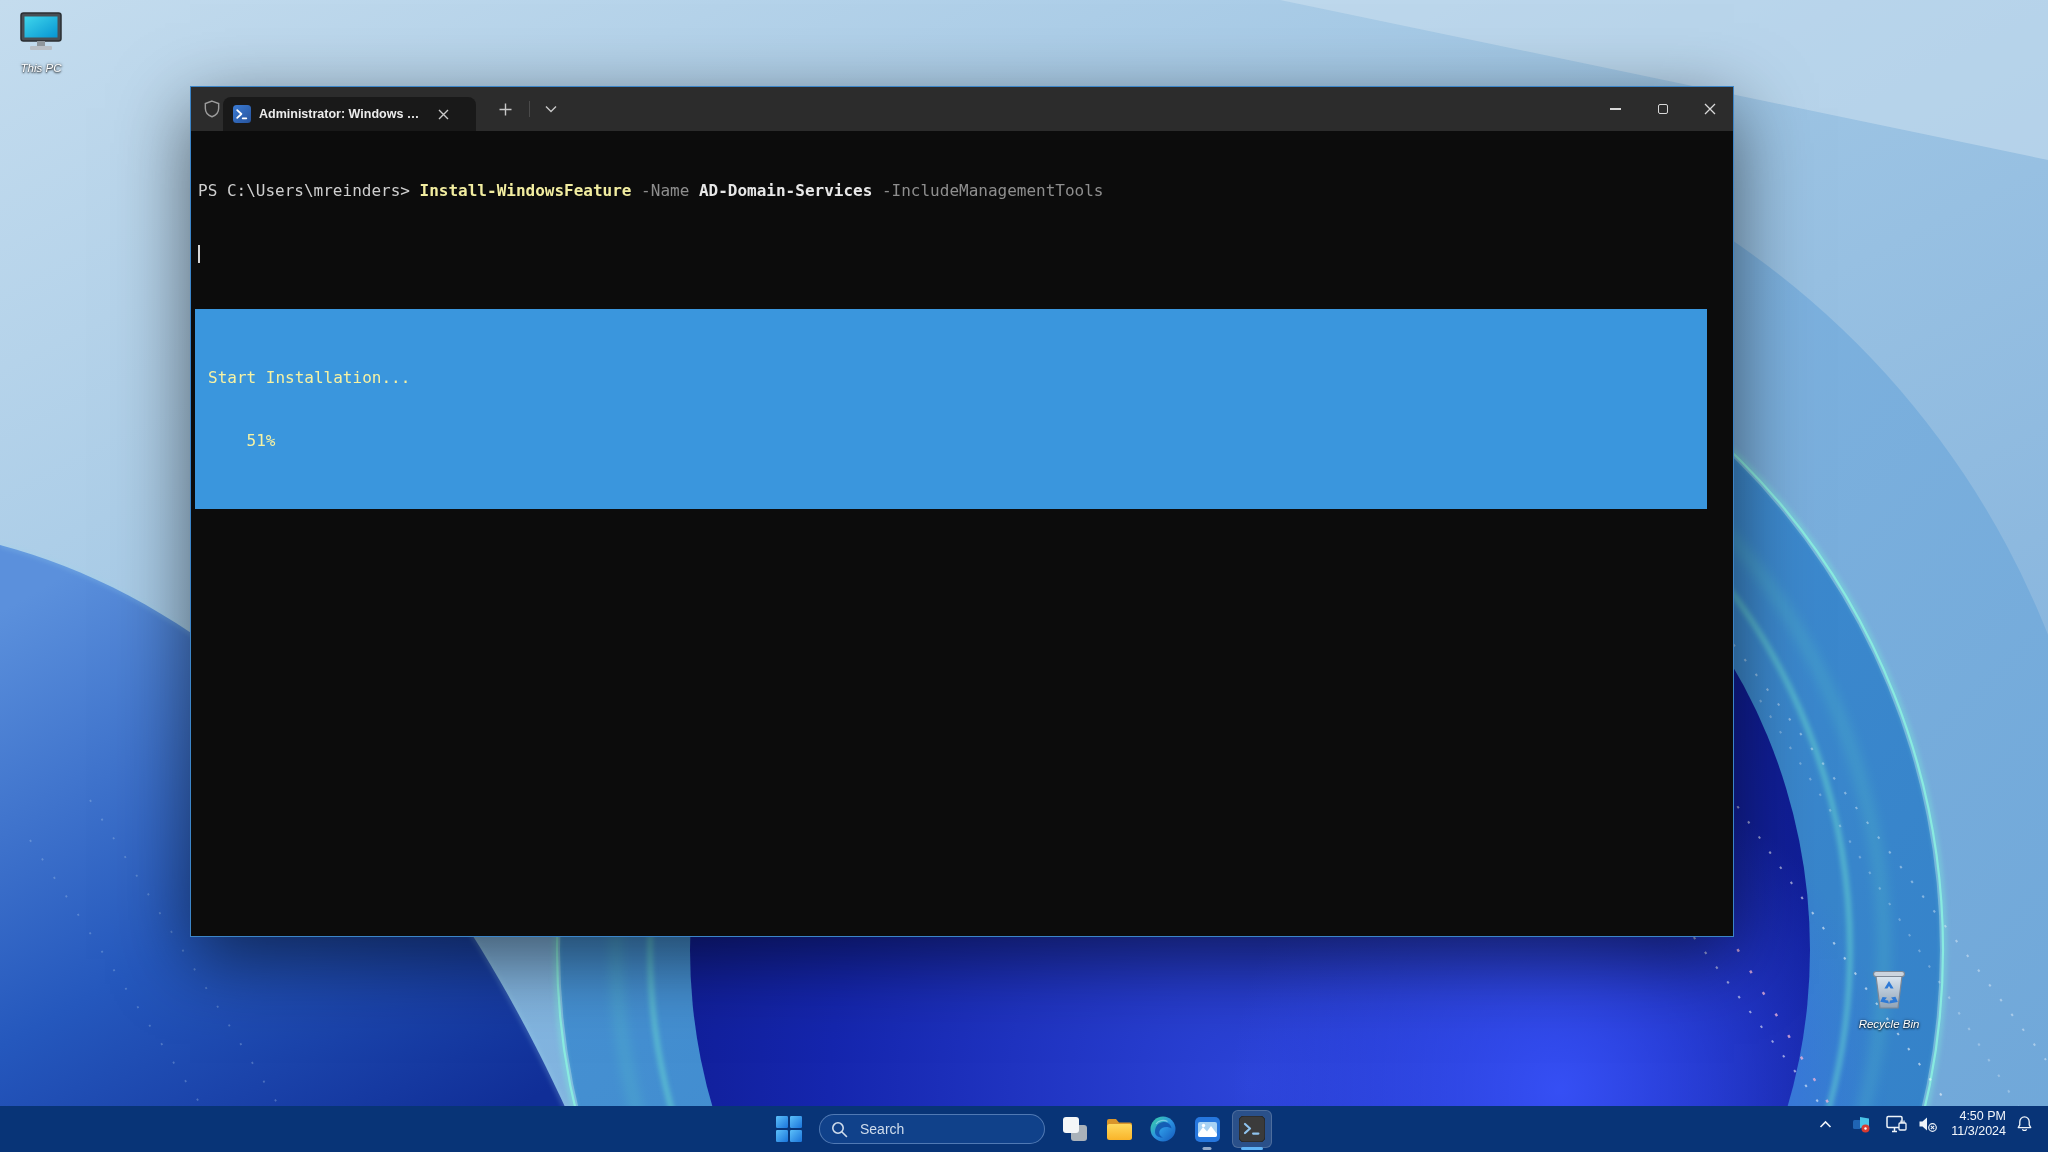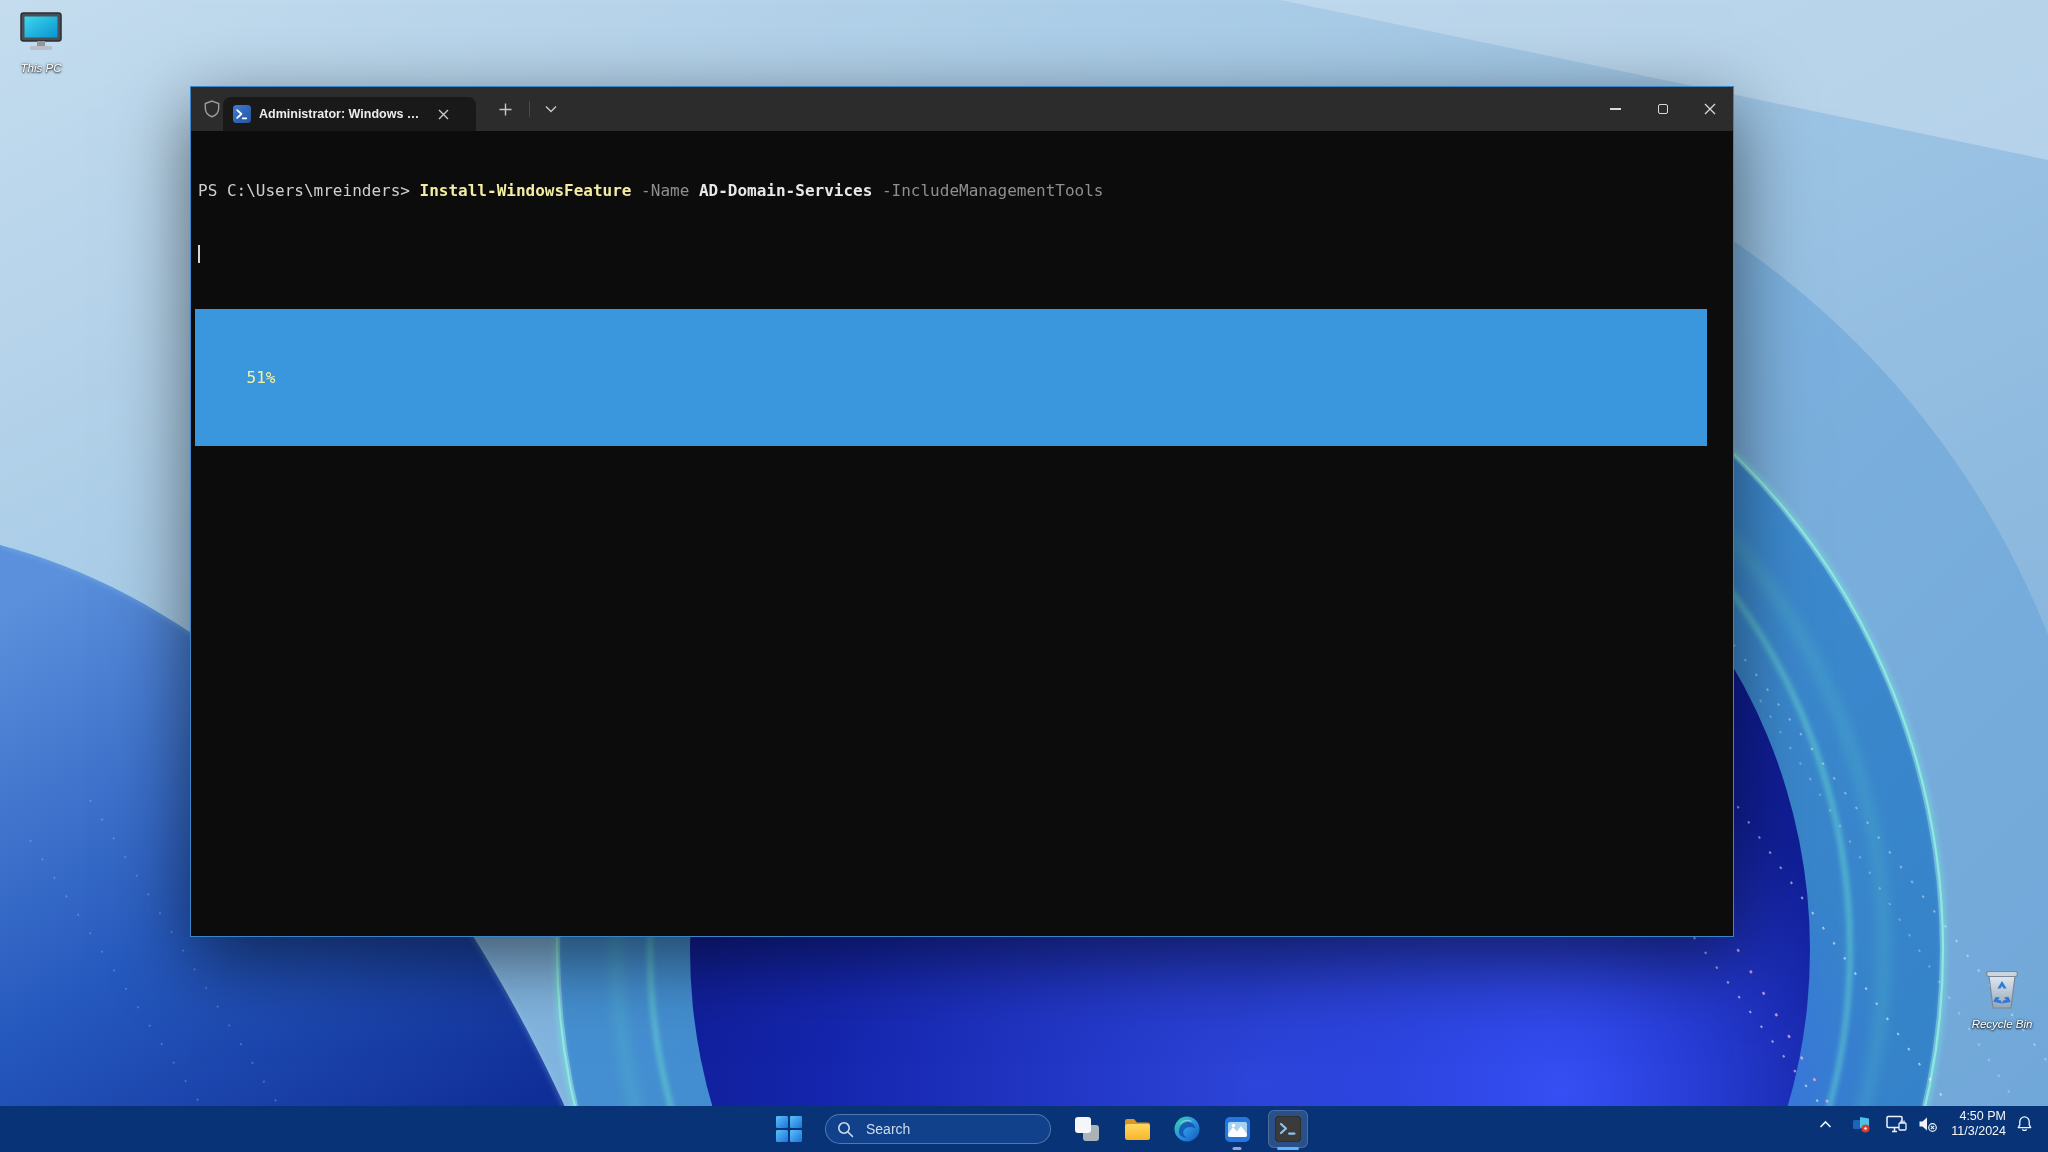--- a/index.html
+++ b/index.html
@@ -6,21 +6,21 @@
   html,body { width:2048px; height:1152px; overflow:hidden; }
   .screen { position:relative; width:2048px; height:1152px; overflow:hidden;
             font-family:"Liberation Sans", sans-serif; background:#8db8dd; }
   .wallpaper { position:absolute; inset:0; }
 
   
   .desk-icon { position:absolute; width:70px; text-align:center; cursor:default;font-style:italic; }
   .desk-icon .lbl { display:block; margin-top:2px; font-size:11.5px; color:#fff;
                     text-shadow:0 1px 2px rgba(0,0,0,.9), 0 0 3px rgba(0,0,0,.6); }
   .icon-thispc { left:6px; top:10px; }
-  .icon-recycle { left:1967px; top:964px; }
+  .icon-recycle { left:1854px; top:964px; }
 
   
   .term-win { position:absolute; left:190px; top:86px; width:1544px; height:851px;
               background:#0c0c0c; border:1px solid #3c85c8; box-shadow:0 22px 70px rgba(0,0,0,.55); }
   .titlebar { position:relative; height:44px; background:#2c2c2c; }
   .shield { position:absolute; left:11px; top:12px; }
   .tab { position:absolute; left:32px; top:10px; width:253px; height:34px; background:#191919;
          border-radius:8px 8px 0 0; display:flex; align-items:center; padding:0 8px 0 10px; }
   .tab-title { width:168px; overflow:hidden; white-space:nowrap; text-overflow:ellipsis;
                font-size:12.5px; font-weight:bold; color:#ececec; margin-left:8px; }
@@ -44,21 +44,21 @@
   .c-param { color:#8e8e8e; }
   .c-arg { color:#e8e8e8; font-weight:bold; }
   .cursor-bar { width:2px; height:18px; background:#d5d5d5; margin-top:2px; }
   .progress-box { position:relative; margin:4px 0 0 -3px; width:1512px; background:#3a96dd;
                   color:#f7f2a3; padding:16px 0 16px 13px; }
   .p-bar { position:relative; }
   .p-close { position:absolute; left:1437px; top:0; }
 
   
   .taskbar { position:absolute; left:0; right:0; bottom:0; height:46px; background:#083477; }
-  .tb-center { position:absolute; left:768px; top:0; height:46px; display:flex; align-items:center;gap:6px; }
+  .tb-center { position:absolute; left:768px; top:0; height:46px; display:flex; align-items:center; }
   .tb-item { width:44px; height:46px; display:flex; align-items:center; justify-content:center;
              position:relative; }
   .start-btn { width:42px; }
   .search-pill { margin-left:9px; margin-right:8px; width:226px; height:30px; border-radius:15px;
                  background:#10418a; border:1px solid rgba(160,190,230,.45);
                  display:flex; align-items:center; padding-left:11px; }
   .search-pill span { margin-left:12px; font-size:14px; color:#cfdcec; }
   .run-dash { position:absolute; bottom:2px; left:50%; transform:translateX(-50%);
               height:3px; border-radius:2px; }
   .dash-photos { width:9px; background:#93a9c9; }
@@ -218,20 +218,21 @@
             <path d="M1,1 L11,11 M11,1 L1,11" stroke="#d9d9d9" stroke-width="1.3"></path>
           </svg>
         </div>
       </div>
     </div>
 
     <div class="term-body">
       <div><span class="c-prefix">PS C:\Users\mreinders&gt; </span><span class="c-cmd">Install-WindowsFeature</span><span class="c-param"> -Name </span><span class="c-arg">AD-Domain-Services</span><span class="c-param"> -IncludeManagementTools</span></div>
       <div class="cursor-bar"></div>
       <div class="progress-box">
+        <div>Start Installation...</div>
         <div>    51%</div>
       </div>
     </div>
   </div>
 
   <div class="taskbar">
     <div class="tb-center">
       <div class="tb-item start-btn">
         <svg width="26" height="26" viewBox="0 0 26 26">
           <defs>

